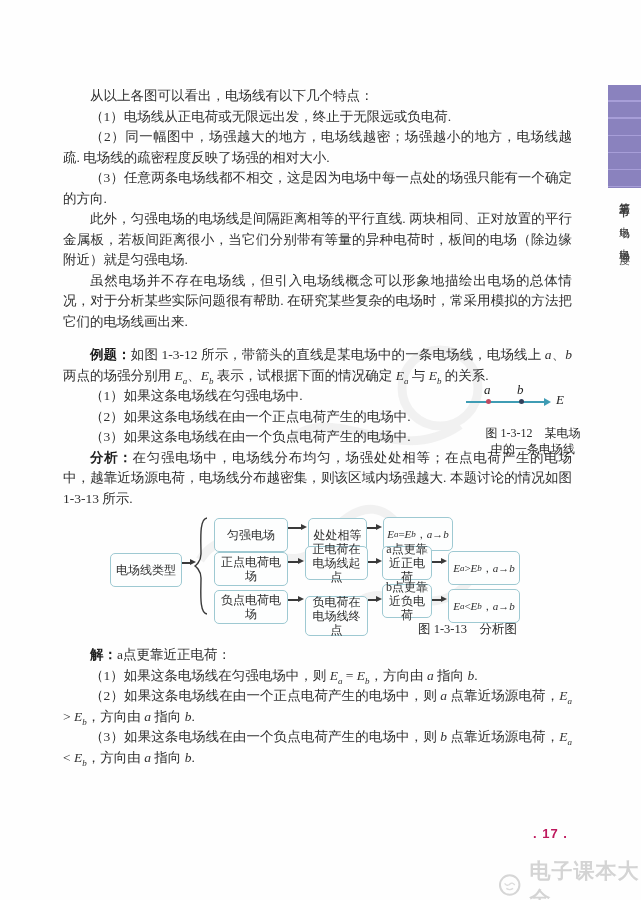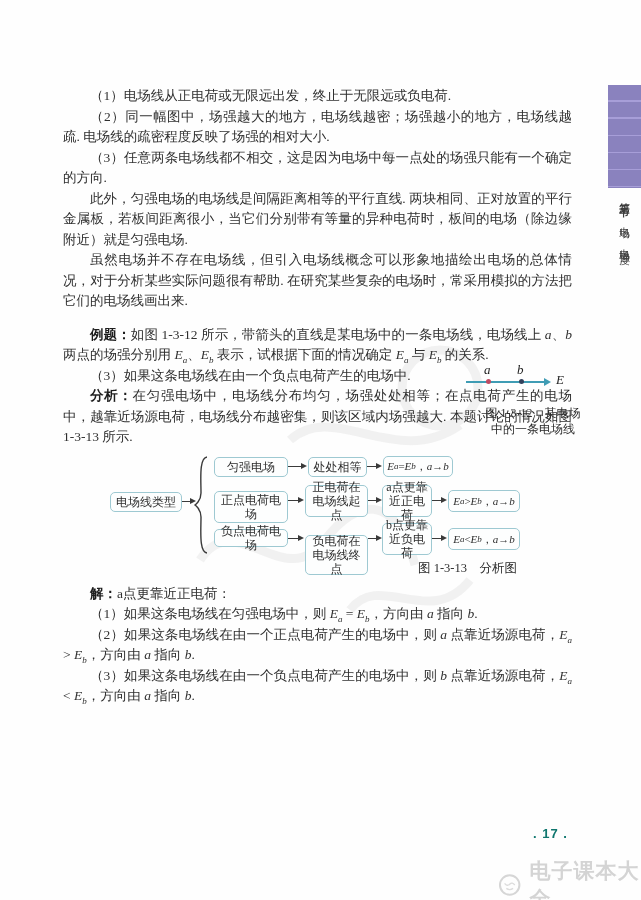--- a/index.html
+++ b/index.html
@@ -35,30 +35,30 @@
   .f12-db{left:57px;background:var(--point-b);}
   .f12-var{position:absolute;font-style:italic;font-size:13px;color:#222;line-height:14px;}
   .f12-la{left:22px;top:5px;}
   .f12-lb{left:55px;top:5px;}
   .f12-le{left:94px;top:15px;}
   .f12-cap{text-align:center;font-size:12px;line-height:16px;margin-top:13px;color:#2a2a2a;}
   
   .fc{position:relative;height:121px;margin:7px 0 8px;text-indent:0;}
   .fcbox{position:absolute;border:1px solid var(--box-border);border-radius:5px;background:#fdfefe;
          display:flex;align-items:center;justify-content:center;text-align:center;
-         font-size:12px;line-height:14px;color:#2d2d2d;padding:8px 2px;box-sizing:border-box;}
+         font-size:12px;line-height:14px;color:#2d2d2d;padding:16px 2px;box-sizing:border-box;}
   .fcres{font-size:11px;}
   .fcarrow{position:absolute;height:1.5px;background:#3a3a3a;}
   .fcarrow::after{content:'';position:absolute;right:-6px;top:-3px;width:0;height:0;
                   border-left:6px solid #3a3a3a;border-top:3.5px solid transparent;border-bottom:3.5px solid transparent;}
   .fcbrace{position:absolute;left:130px;top:0;}
   .fccap{position:absolute;left:0;right:55px;top:103px;text-align:right;font-size:12.5px;color:#2a2a2a;}
   
   .pageno{position:absolute;left:533px;top:826px;font-family:"Liberation Sans","DejaVu Sans",sans-serif;
-          font-weight:bold;font-size:13px;color:#0f766e;letter-spacing:1px;}
+          font-weight:bold;font-size:13px;color:#be185d;letter-spacing:1px;}
   .footer{position:absolute;left:497px;top:857px;display:flex;align-items:center;gap:7px;}
   .fbrand{font-family:"Liberation Sans","DejaVu Sans",sans-serif;font-weight:bold;font-size:21px;
           color:var(--footer-gray);letter-spacing:1px;}
 </style>
 </head>
 <body>
 
 <div class="page">
 
   <svg class="wm" width="420" height="300" viewBox="0 0 420 300">
@@ -72,28 +72,31 @@
 
   <div class="tab"></div>
   <div class="side">
     <span class="sec">第三节</span>
     <span>电场</span>
     <span>电场强度</span>
   </div>
 
   <div class="col">
 
+    <p>从以上各图可以看出，电场线有以下几个特点：</p>
     <p>（1）电场线从正电荷或无限远出发，终止于无限远或负电荷.</p>
     <p>（2）同一幅图中，场强越大的地方，电场线越密；场强越小的地方，电场线越疏. 电场线的疏密程度反映了场强的相对大小.</p>
     <p>（3）任意两条电场线都不相交，这是因为电场中每一点处的场强只能有一个确定的方向.</p>
     <p>此外，匀强电场的电场线是间隔距离相等的平行直线. 两块相同、正对放置的平行金属板，若板间距离很小，当它们分别带有等量的异种电荷时，板间的电场（除边缘附近）就是匀强电场.</p>
     <p>虽然电场并不存在电场线，但引入电场线概念可以形象地描绘出电场的总体情况，对于分析某些实际问题很有帮助. 在研究某些复杂的电场时，常采用模拟的方法把它们的电场线画出来.</p>
 
     <div class="example">
       <p><b class="lbl">例题：</b><span>如图 1-3-12 所示，带箭头的直线是某电场中的一条电场线，电场线上 <i>a</i>、<i>b</i> 两点的场强分别用 <i>E</i><sub>a</sub>、<i>E</i><sub>b</sub> 表示，试根据下面的情况确定 <i>E</i><sub>a</sub> 与 <i>E</i><sub>b</sub> 的关系.</span></p>
+      <p class="exitem">（1）如果这条电场线在匀强电场中.</p>
+      <p class="exitem">（2）如果这条电场线在由一个正点电荷产生的电场中.</p>
       <p class="exitem">（3）如果这条电场线在由一个负点电荷产生的电场中.</p>
 
       <figure class="fig12">
         <div class="f12-canvas">
           <span class="f12-var f12-la">a</span>
           <span class="f12-var f12-lb">b</span>
           <div class="f12-line"></div>
           <div class="f12-head"></div>
           <span class="f12-dot f12-da"></span>
           <span class="f12-dot f12-db"></span>

